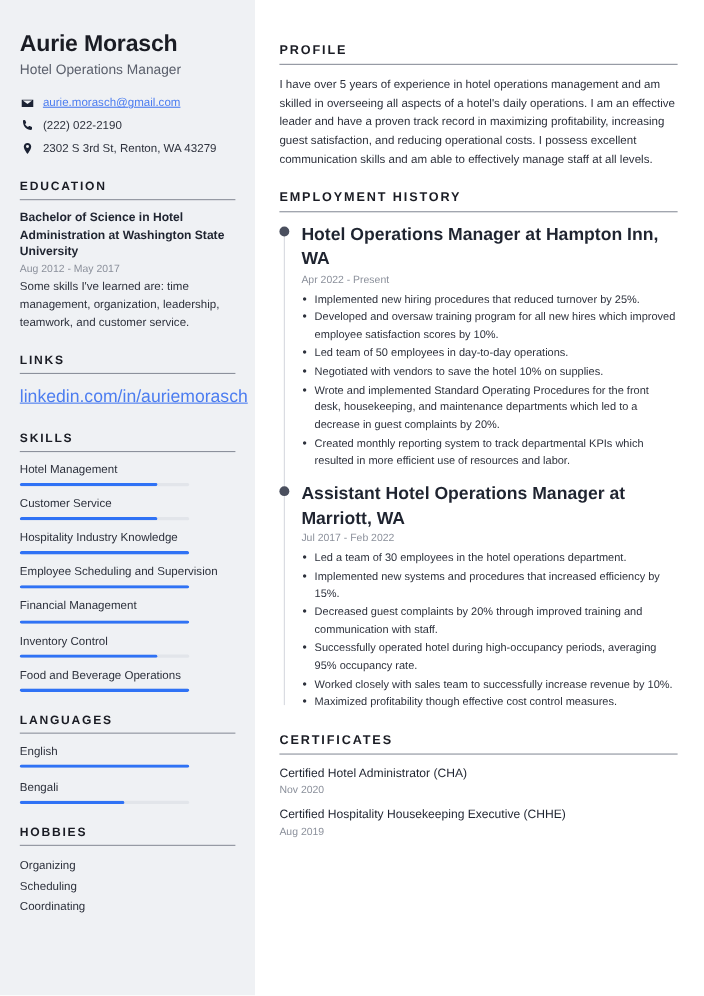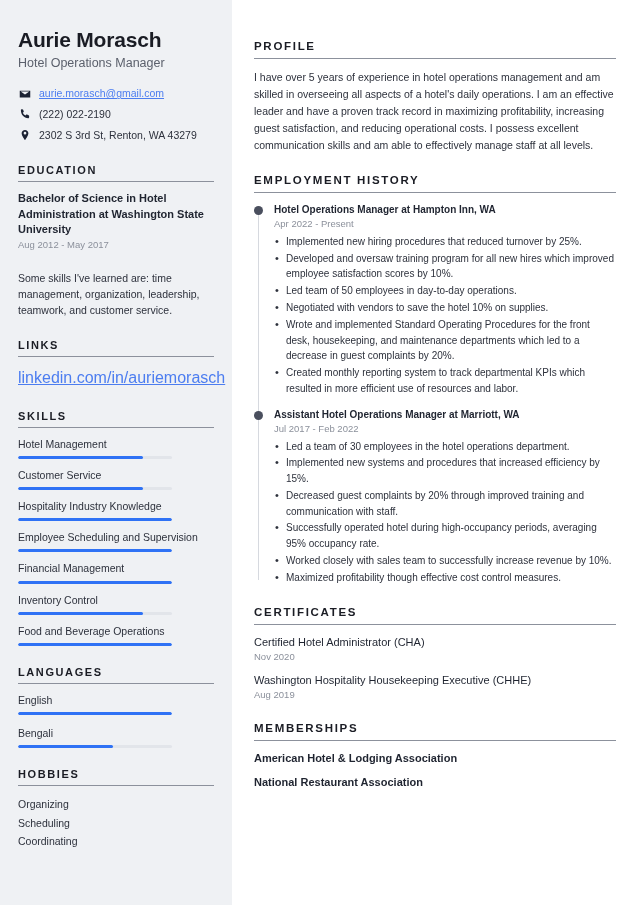--- a/index.html
+++ b/index.html
@@ -39,21 +39,21 @@
   .side-section { margin-bottom: 20px; }
   .side-head {
     font-size: 11px; font-weight: bold; color: #1a1c24;
     letter-spacing: 1.6px; text-transform: uppercase;
     padding-bottom: 5px; margin-bottom: 9px;
     border-bottom: 1.3px solid #8c919c;
   }
   .edu-degree {
     font-size: 11px; font-weight: bold; color: #1f2430; line-height: 1.38; margin-bottom: 1px;
   }
-  .edu-date { font-size: 9.5px; color: #8b909b; line-height: 1.4; margin-bottom: 20px; }
+  .edu-date { font-size: 9.5px; color: #8b909b; line-height: 1.4; margin-bottom: 3px; }
   .edu-desc { font-size: 10.5px; color: #2d313c; line-height: 1.5; }
 
   .link-item { font-size: 16px; color: #4c7df0; text-decoration: underline; line-height: 1.5; }
 
   .skill-item { margin-bottom: 9px; }
   .skill-label { font-size: 10.5px; color: #2d313c; line-height: 1.45; margin-bottom: 4px; }
   .bar-track { height: 3px; width: 154px; background: #e2e5ea; border-radius: 2px; overflow: hidden; }
   .bar-fill { height: 3px; background: #2f72f5; border-radius: 2px; }
 
   .lang-item { margin-bottom: 11px; }
@@ -76,21 +76,21 @@
   .timeline::before {
     content: ""; position: absolute; left: 3.5px; top: 4px; bottom: 6px;
     width: 1.4px; background: #d6d9df;
   }
   .job { position: relative; margin-bottom: 11px; }
   .job:last-child { margin-bottom: 0; }
   .job-dot {
     position: absolute; left: -20px; top: 3px;
     width: 9px; height: 9px; border-radius: 50%; background: #4a4f5e;
   }
-  .job-heading { font-size: 10px; font-weight: bold; color: #1f2430; line-height: 1.4; }
+  .job-heading { font-size: 16px; font-weight: bold; color: #1f2430; line-height: 1.4; }
   .job-date { font-size: 9.5px; color: #8b909b; line-height: 1.45; margin-bottom: 3px; }
   .bullets { list-style: none; }
   .bullets li {
     position: relative; padding-left: 12px;
     font-size: 10px; color: #2d313c; line-height: 1.58; margin-bottom: 1px;
   }
   .bullets li::before {
     content: "•"; position: absolute; left: 1px; top: -1px; color: #2d313c; font-size: 11px;
   }
 
@@ -265,25 +265,20 @@
       </div>
     </section>
 
     <section class="main-section">
       <div class="main-head">CERTIFICATES</div>
       <div class="cert-item">
         <div class="cert-title">Certified Hotel Administrator (CHA)</div>
         <div class="cert-date">Nov 2020</div>
       </div>
       <div class="cert-item">
-        <div class="cert-title">Washington Hospitality Housekeeping Executive (CHHE)</div>
+        <div class="cert-title">Certified Hospitality Housekeeping Executive (CHHE)</div>
         <div class="cert-date">Aug 2019</div>
       </div>
     </section>
 
-    <section class="main-section">
-      <div class="main-head">MEMBERSHIPS</div>
-      <div class="member-item">American Hotel &amp; Lodging Association</div>
-      <div class="member-item">National Restaurant Association</div>
-    </section>
 
   </main>
 </div>
 
 </body></html>

